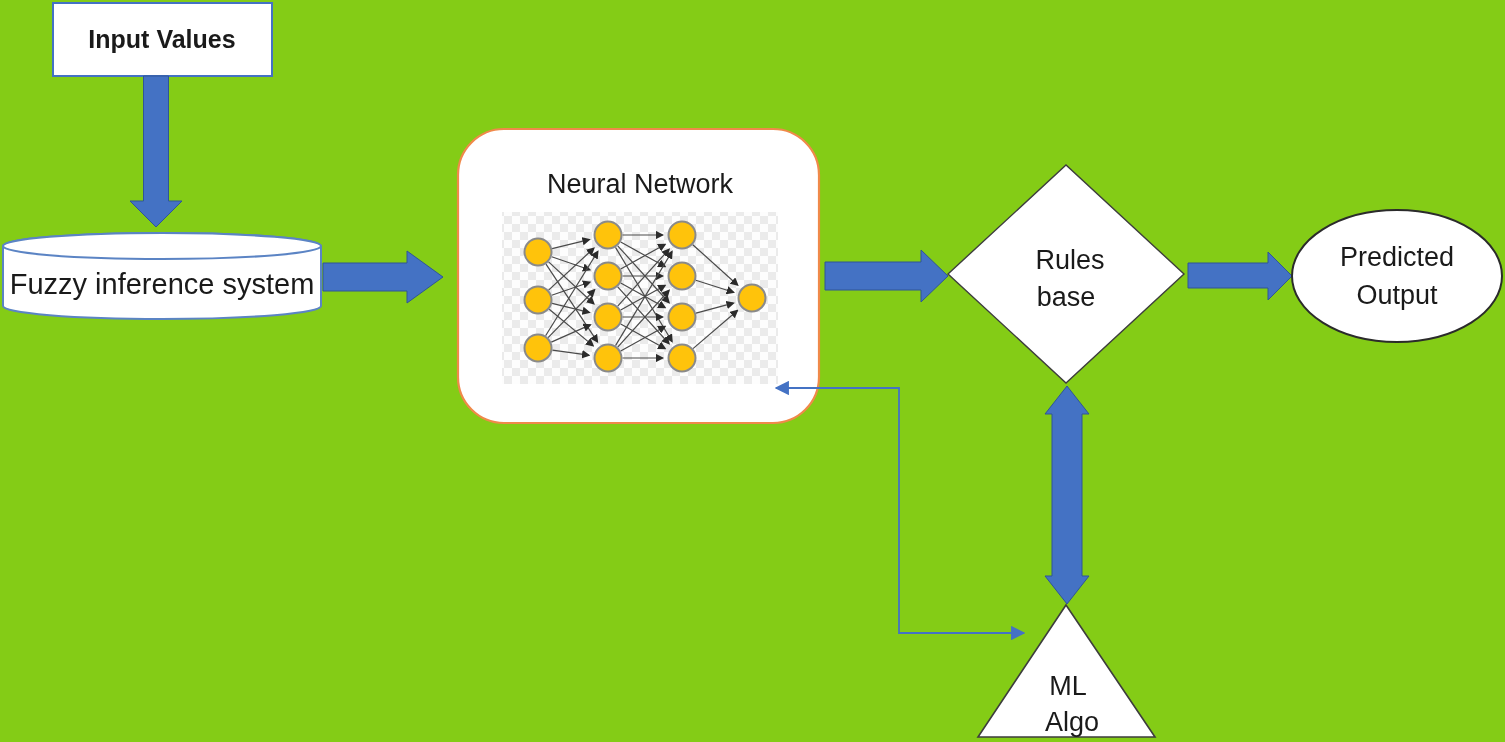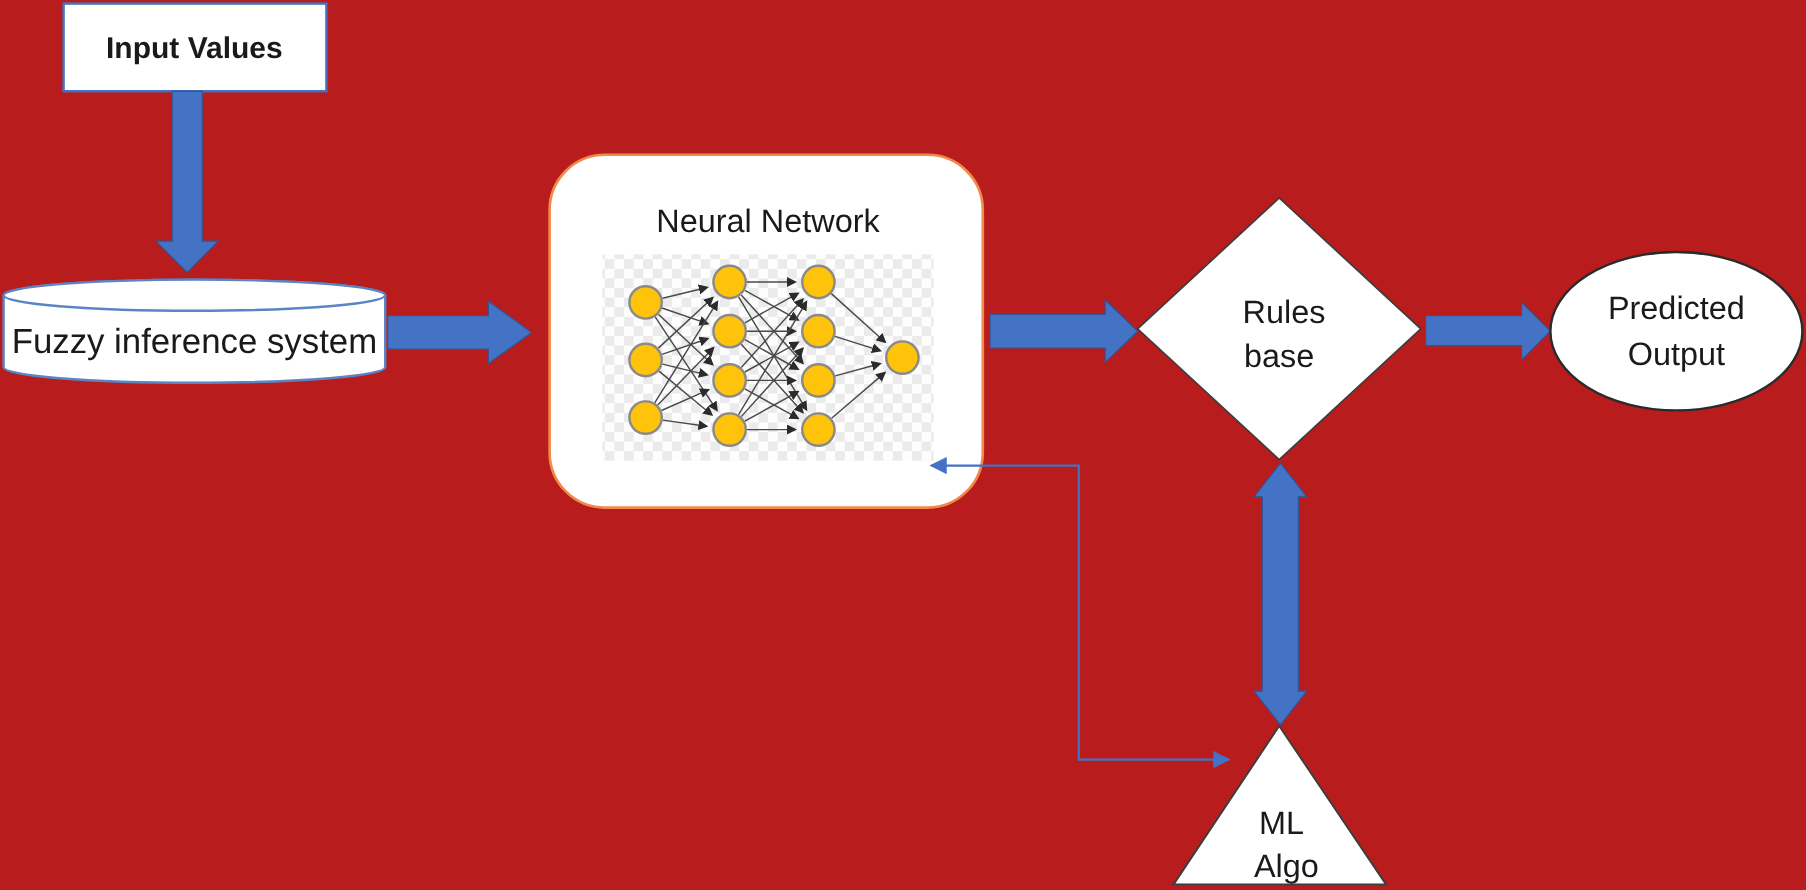--- a/index.html
+++ b/index.html
@@ -1,16 +1,16 @@
 <!DOCTYPE html>
 <html><head>
 <meta charset="utf-8">
 <style>
   html,body{margin:0;padding:0;background:#ffffff;}
-  .stage{position:relative;width:1505px;height:742px;background:#b91c1c;overflow:hidden;}
+  .stage{position:relative;width:1505px;height:742px;background:#84cc16;overflow:hidden;}
   .lbl{font-family:"Liberation Sans",sans-serif;fill:#1a1a1a;text-anchor:middle;}
   .f25b{font-size:25px;font-weight:bold;}
   .f27{font-size:27px;}
   .f29{font-size:29px;}
 </style>
 </head>
 <body>
 
 <div class="stage">
 <svg width="1505" height="742" viewBox="0 0 1505 742">

